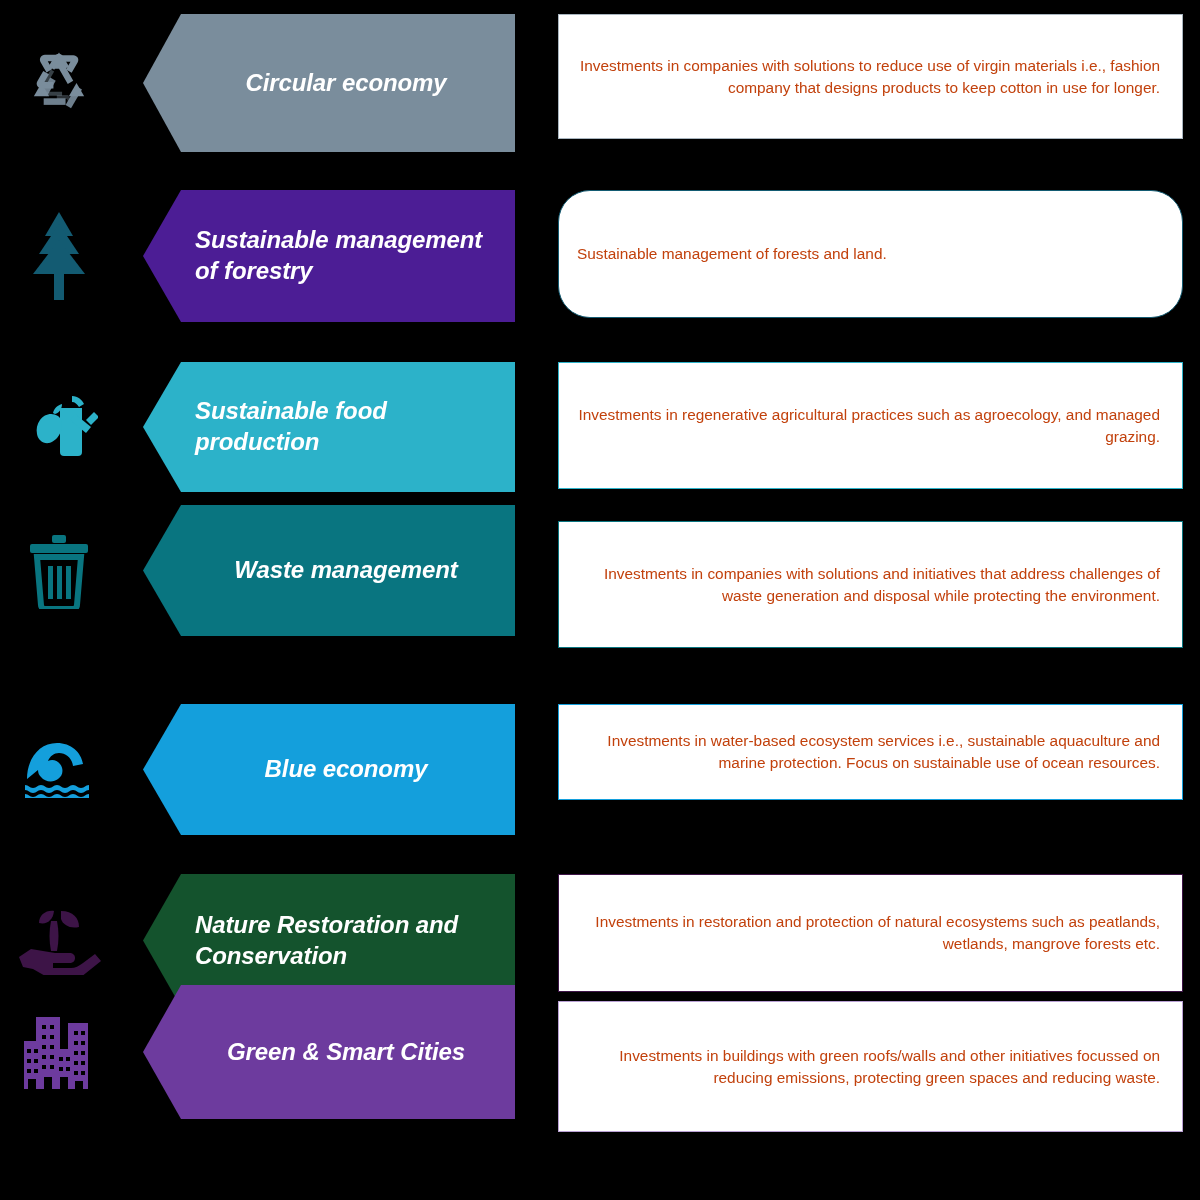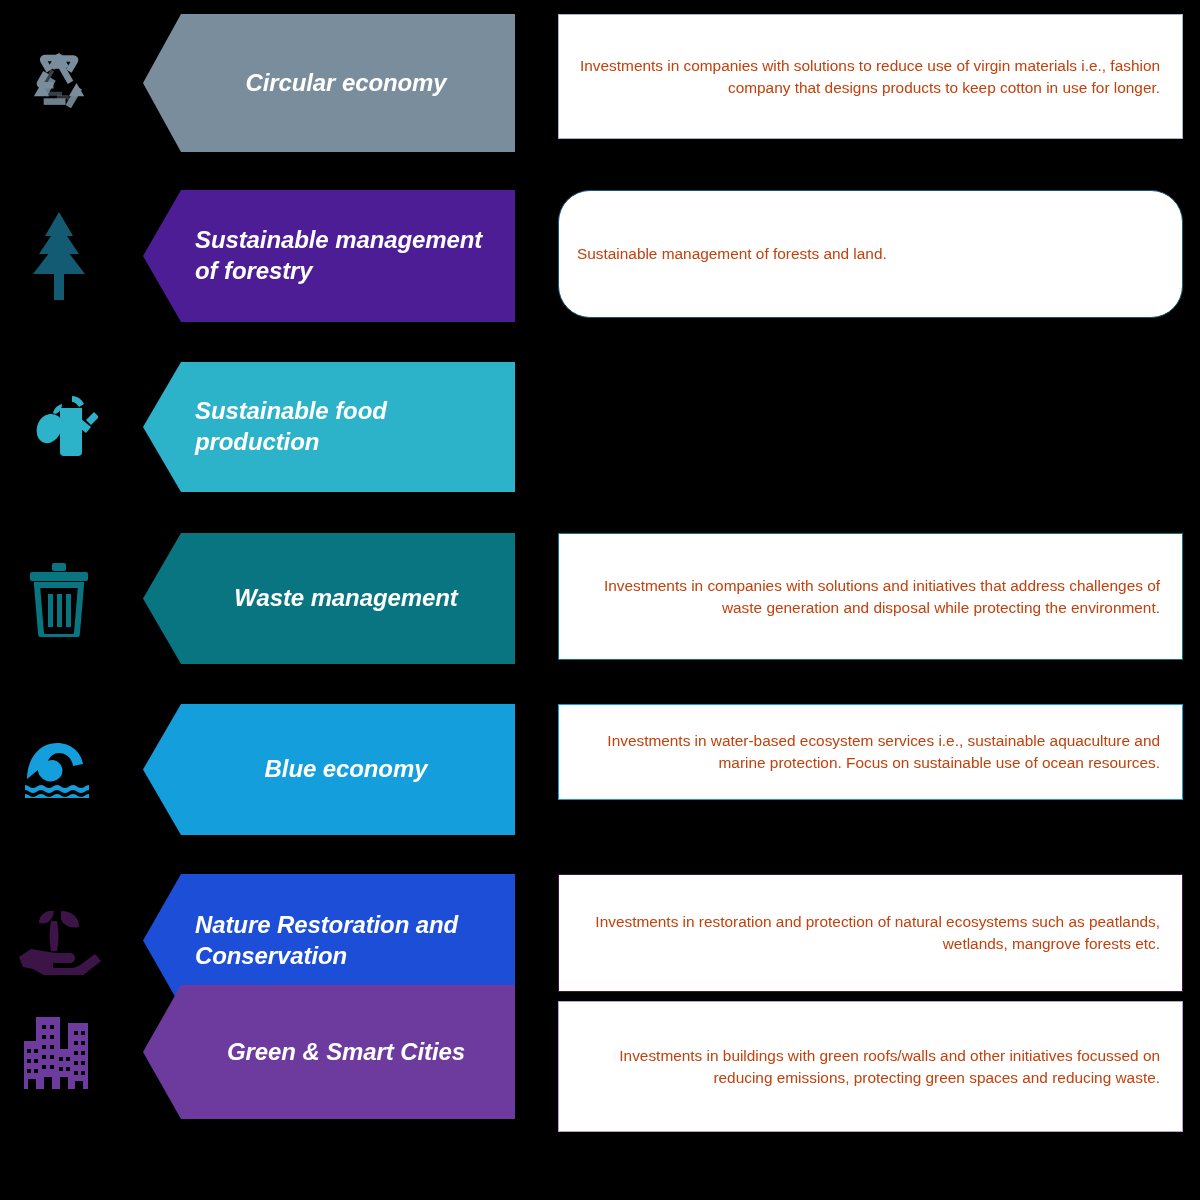--- a/index.html
+++ b/index.html
@@ -77,29 +77,29 @@
     color: #c2410c;
     font-size: 15.4px;
     line-height: 1.42;
     text-align: right;
   }
 
   
   #row-0 { top: 14px;   height: 138px; }
   #row-1 { top: 190px;  height: 132px; }
   #row-2 { top: 362px;  height: 130px; }
-  #row-3 { top: 533px;  height: 131px; }
+  #row-3 { top: 505px;  height: 131px; }
   #row-4 { top: 704px;  height: 131px; }
   #row-5 { top: 874px;  height: 133px; }
   #row-6 { top: 985px; height: 134px; }
 
   #row-0 .desc-card { height: 125px; }
   #row-1 .desc-card { height: 128px; border-radius: 32px; }
   #row-2 .desc-card { height: 127px; }
-  #row-3 .desc-card { height: 127px; }
+  #row-3 .desc-card { height: 127px; margin-top: 16px; }
   #row-4 .desc-card { height: 96px; padding-left: 22px; }
   #row-5 .desc-card { height: 118px; }
   #row-6 .desc-card { height: 131px; margin-top: 16px; }
 </style>
 </head>
 <body>
 
 <div id="diagram">
 
   <div class="row" id="row-0">
@@ -161,20 +161,23 @@
           <path d="M20 30c4-6 12-8 18-4 4 3 5 9 3 15 -2 6-7 11-12 12 -6 1-11-3-12-9 -1-5 0-10 3-14z"></path>
           <path d="M33 23c1-5 5-8 9-9 0 5-3 9-7 10z"></path>
           <path d="M55 24l16 13 -5 6 -16-13z"></path>
           <path d="M66 30l8-8 5 5 -8 8z"></path>
         </g>
       </svg>
     </div>
     <div class="banner" style="background:#2cb2c9;">
       <span class="banner-label">Sustainable food production</span>
     </div>
+    <div class="desc-card" style="border-color:#2cb2c9;">
+      <span class="desc-text">Investments in regenerative agricultural practices such as agroecology, and managed grazing.</span>
+    </div>
   </div>
 
   <div class="row" id="row-3">
     <div class="icon-cell">
       <svg width="62" height="76" viewBox="0 0 62 76">
         <g fill="#097580">
           <rect x="24" y="2" width="14" height="8" rx="2"></rect>
           <rect x="2" y="11" width="58" height="9" rx="2"></rect>
           <path d="M9 24h44l-4 48a4 4 0 0 1-4 4H17a4 4 0 0 1-4-4z" fill="none" stroke="#097580" stroke-width="6"></path>
           <rect x="20" y="33" width="5" height="33"></rect>
@@ -213,21 +216,21 @@
     <div class="icon-cell">
       <svg width="84" height="68" viewBox="0 0 84 68">
         <g fill="#3d1447">
           <path d="M44 4c12 0 18 7 18 16 -9 2-16-2-18-8z"></path>
           <path d="M22 16c0-8 7-13 15-12 -1 9-7 14-15 12z"></path>
           <path d="M40 14c2 10 2 20 0 30h-6c-2-10-2-20 0-30z"></path>
           <path d="M2 50l12-8 24 4h14c4 0 6 2 6 5s-2 5-6 5H36v5h18c4 0 8-2 12-5l12-9 6 7 -20 16H30L16 62 6 60z"></path>
         </g>
       </svg>
     </div>
-    <div class="banner" style="background:#1d4ed8;">
+    <div class="banner" style="background:#14532d;">
       <span class="banner-label">Nature Restoration and Conservation</span>
     </div>
     <div class="desc-card" style="border-color:#3d1447;">
       <span class="desc-text">Investments in restoration and protection of natural ecosystems such as peatlands, wetlands, mangrove forests etc.</span>
     </div>
   </div>
 
   <div class="row" id="row-6">
     <div class="icon-cell">
       <svg width="74" height="78" viewBox="0 0 74 78">

